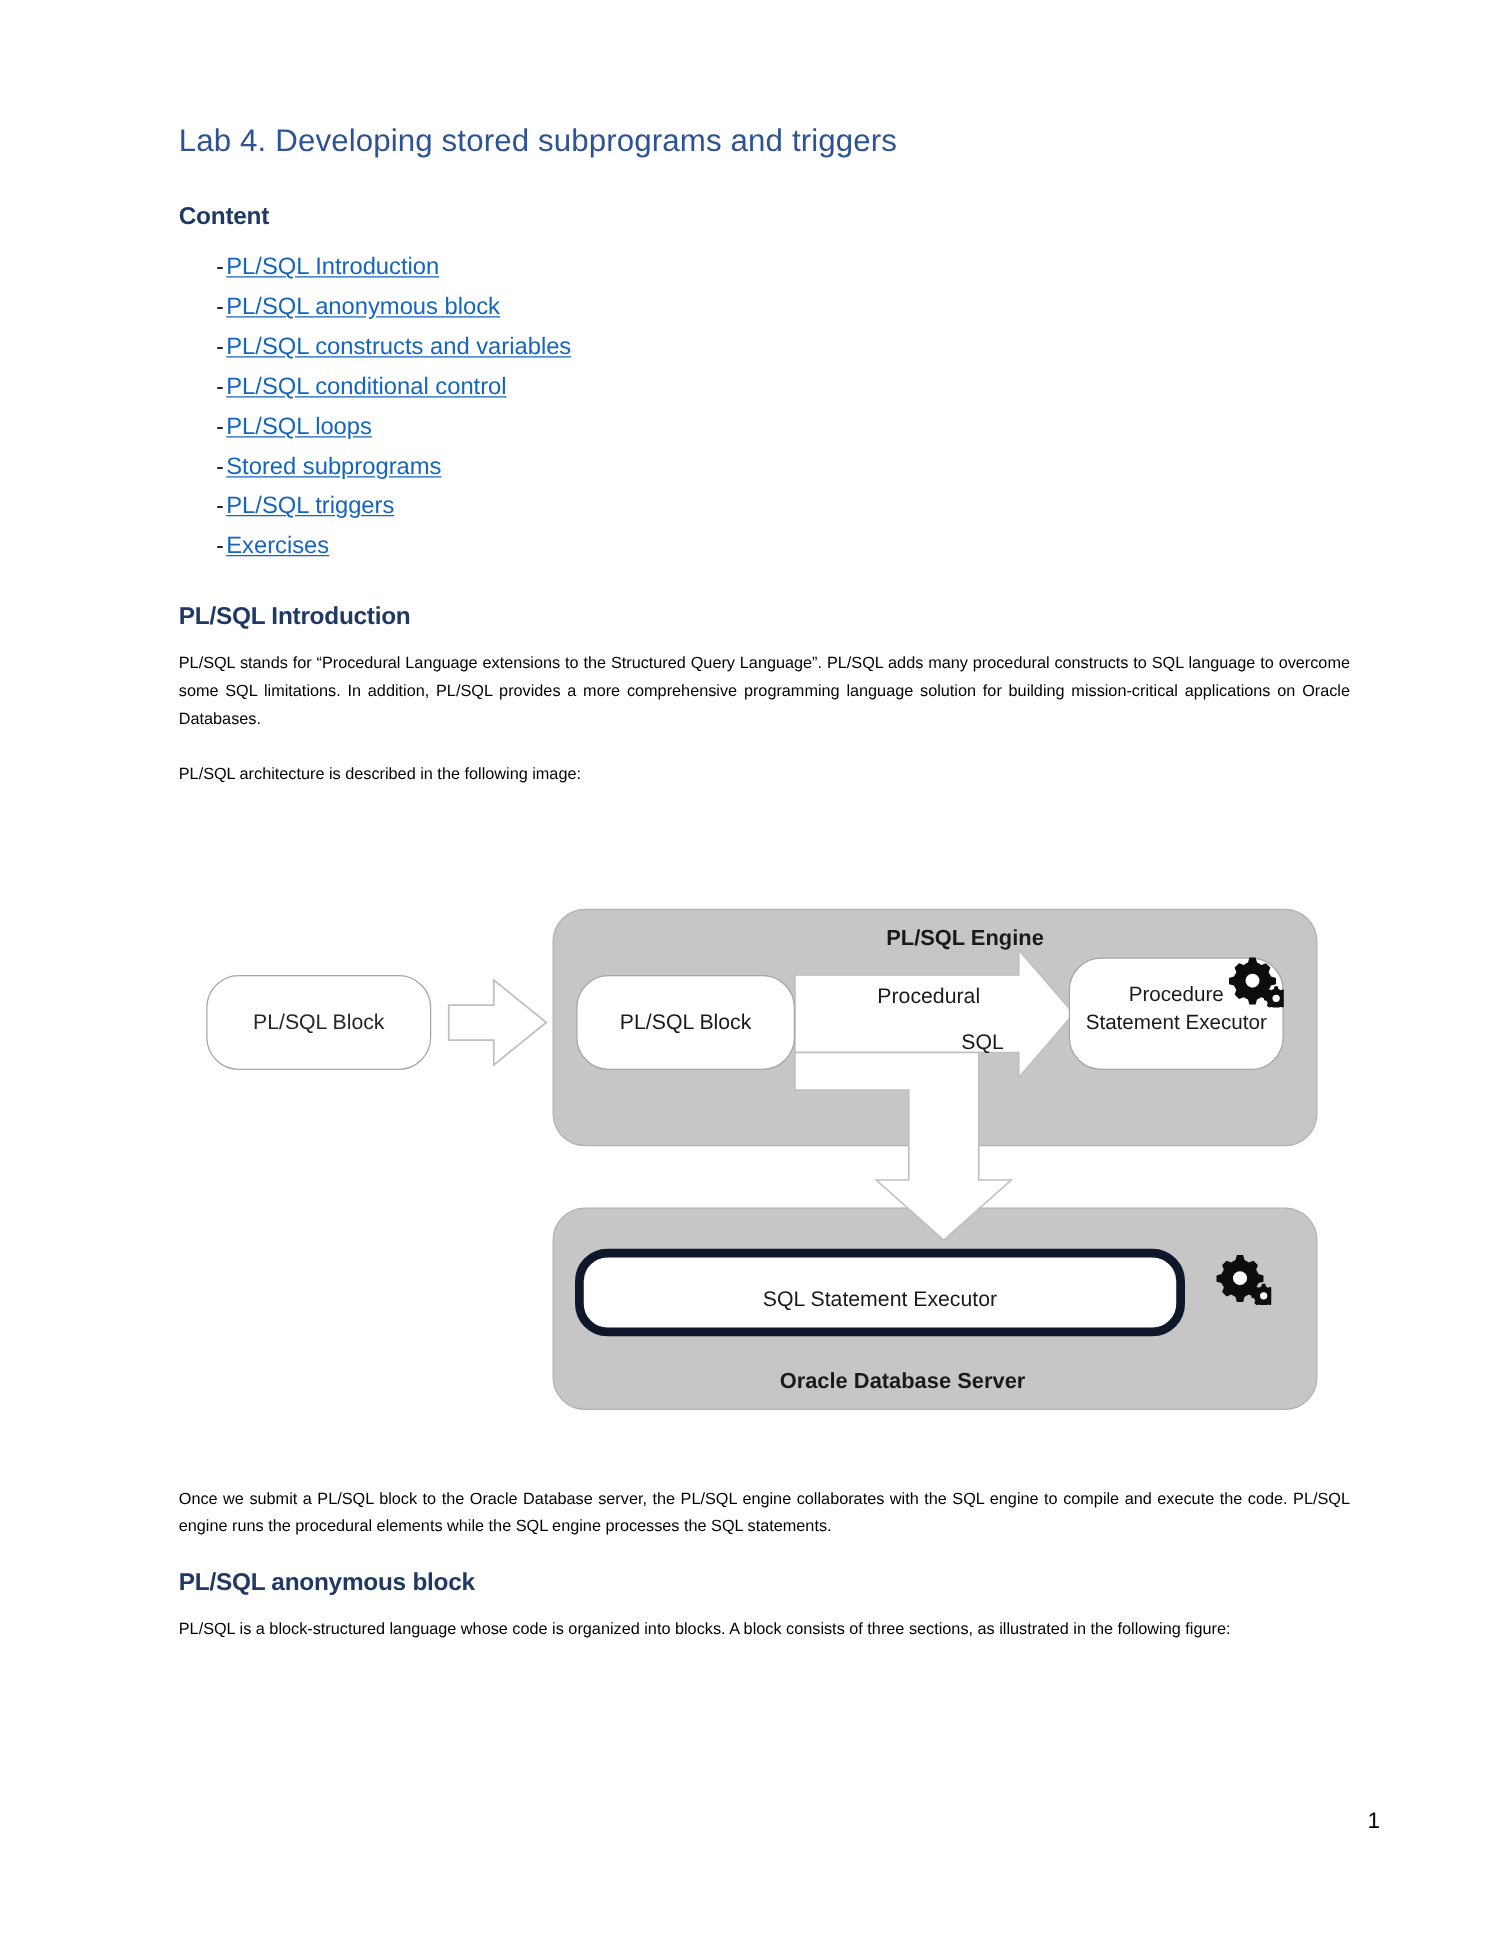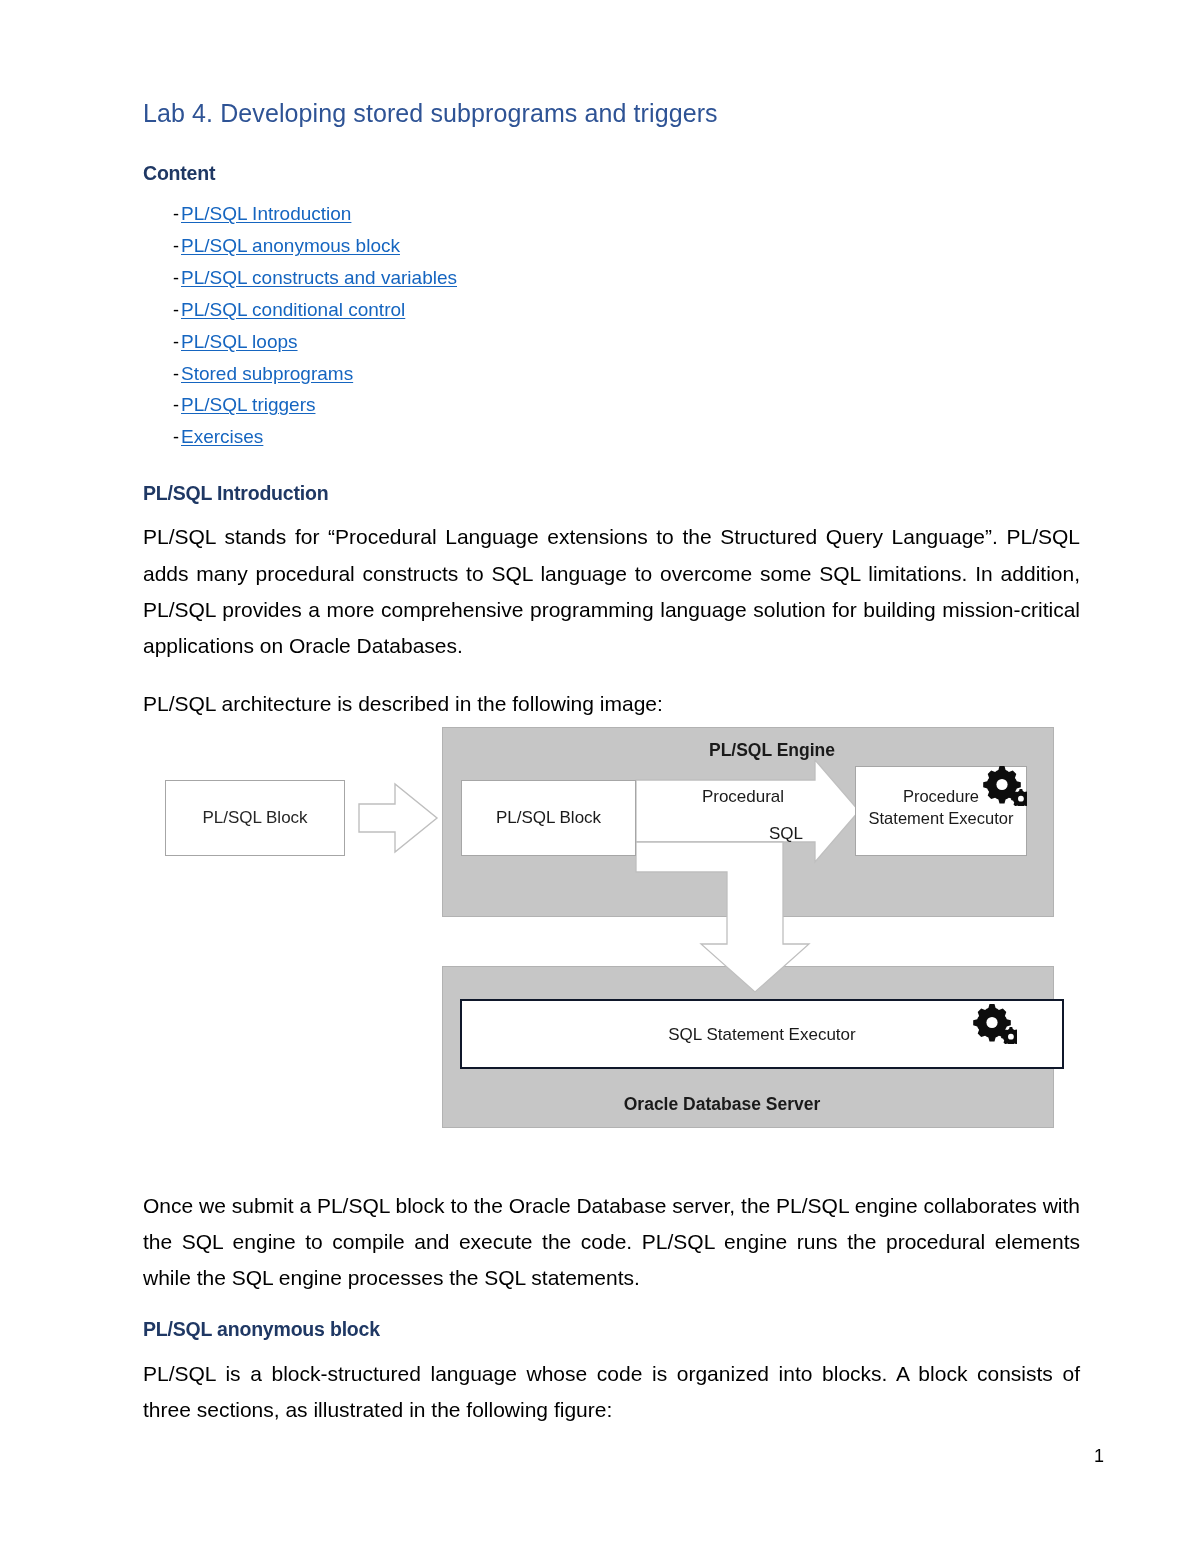--- a/index.html
+++ b/index.html
@@ -73,41 +73,42 @@
   }
   .toc a.toc-link {
     color: #1565C0;
     text-decoration: underline;
     text-underline-offset: 2px;
     font-size: 19px;
     cursor: pointer;
   }
 
   p.body-text {
-    font-size: 21px;
+    font-size: 13px;
     line-height: 1.72;
     margin: 0 0 22px 0;
     text-align: justify;
     text-justify: inter-word;
     color: #000;
   }
   p.body-text.last { margin-bottom: 0; }
   p.body-text.nojust { text-align: left; }
 
   
   .diagram {
     position: absolute;
     left: 143px;
     top: 712px;
     width: 937px;
     height: 430px;
   }
   .dg-box {
     position: absolute;
     box-sizing: border-box;
+    border-radius: 26px;
   }
   .plsql-block-outer {
     left: 22px;
     top: 68px;
     width: 180px;
     height: 76px;
     background: #ffffff;
     border: 1px solid #a6a6a6;
     display: flex;
     align-items: center;
@@ -185,24 +186,24 @@
     left: 299px;
     top: 254px;
     width: 612px;
     height: 162px;
     background: #c6c6c6;
     border: 1px solid #b2b2b2;
   }
   .db-inner {
     left: 317px;
     top: 287px;
-    width: 604px;
+    width: 488px;
     height: 70px;
     background: #ffffff;
-    border: 2px solid #0f172a;
+    border: 7px solid #0f172a;
   }
   .db-inner-label {
     position: absolute;
     left: 0; right: 0;
     top: 24px;
     text-align: center;
     font-size: 17px;
     color: #1a1a1a;
   }
   .db-title {

